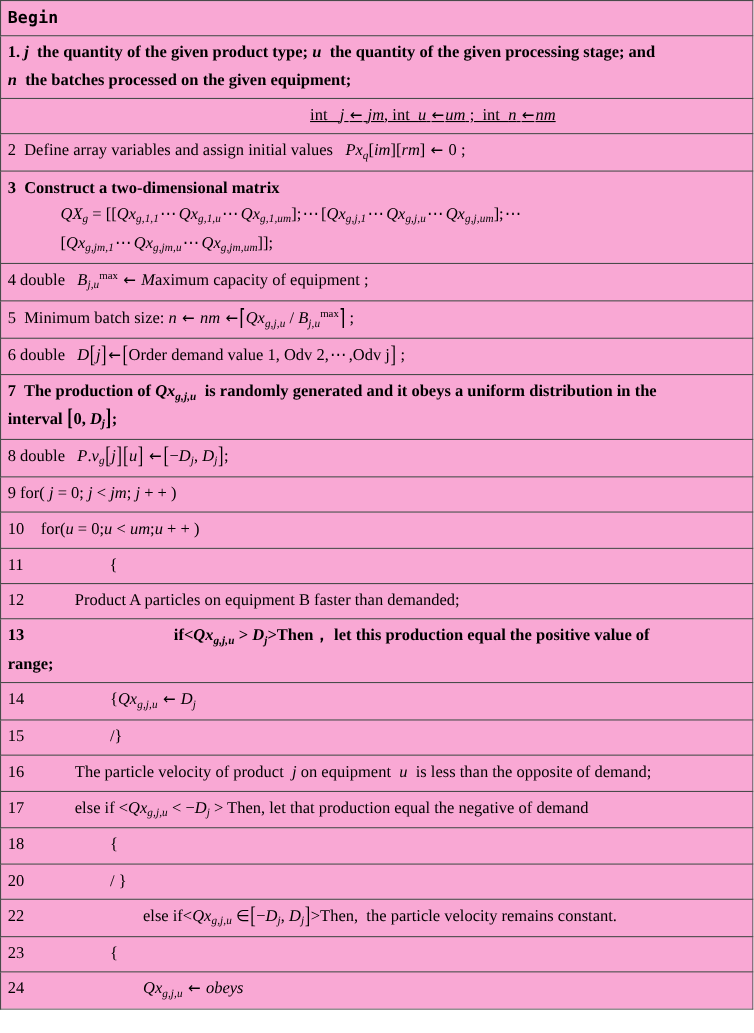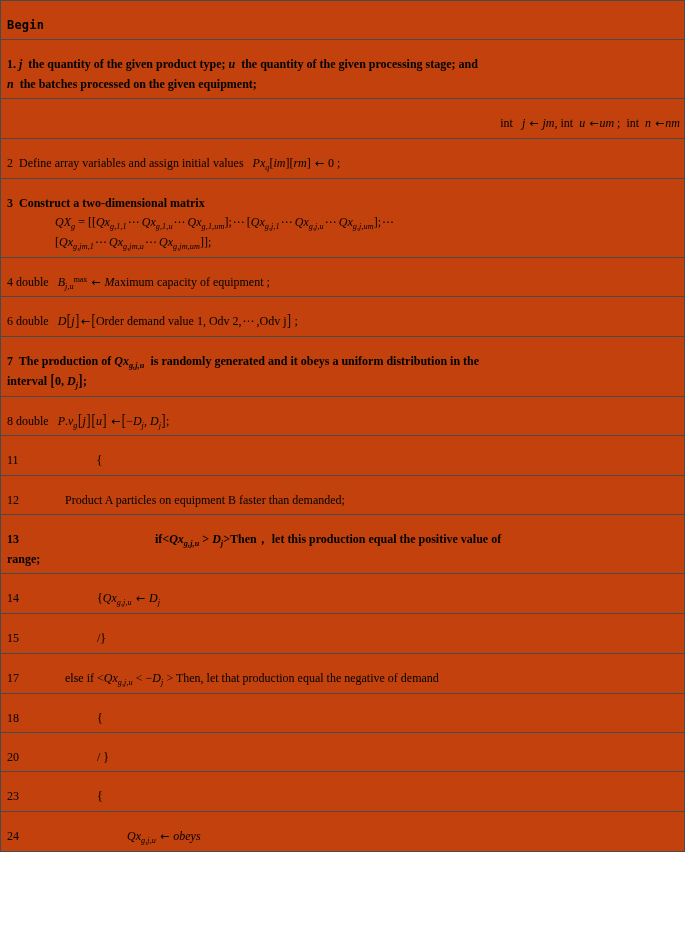--- a/index.html
+++ b/index.html
@@ -11,25 +11,25 @@
     font-family: "Liberation Serif", serif;
     color: #000000;
   }
   #algo-table {
     width: 685px;
     border-collapse: collapse;
     table-layout: fixed;
   }
   #algo-table td.cell {
     border: 1px solid #4a4a4a;
-    padding: 15px 4px 4px 6px;
-    font-size: 12px;
+    padding: 3px 4px 4px 6px;
+    font-size: 15px;
     line-height: 1.62;
     vertical-align: middle;
-    background: #c2410c;
+    background: #f9a8d4;
   }
   .row-begin td.cell,
   .row-end td.cell {
     font-family: "DejaVu Sans Mono", "Liberation Mono", monospace;
     font-size: 13.2px;
     font-weight: bold;
     letter-spacing: 0.2px;
     padding-top: 2px;
     padding-bottom: 2px;
   }
@@ -95,21 +95,21 @@
 
     <tr>
       <td class="cell">
         <span class="wrapline">1. <i>j</i>&nbsp; the quantity of the given product type; <i>u</i>&nbsp; the quantity of the given processing stage; and</span>
         <span class="wrapline"><i>n</i>&nbsp; the batches processed on the given equipment;</span>
       </td>
     </tr>
 
     <tr>
       <td class="cell">
-        <span class="center-line" style="text-align:right; padding-left:100px;">int&nbsp;&nbsp; <i>j</i> <span class="arrow">←</span> <i>jm</i>, int&nbsp; <i>u</i> <span class="arrow">←</span><i>um</i> ;&nbsp; int&nbsp; <i>n</i> <span class="arrow">←</span><i>nm</i></span>
+        <span class="center-line" style="text-align:center; padding-left:100px;text-decoration:underline;">int&nbsp;&nbsp; <i>j</i> <span class="arrow">←</span> <i>jm</i>, int&nbsp; <i>u</i> <span class="arrow">←</span><i>um</i> ;&nbsp; int&nbsp; <i>n</i> <span class="arrow">←</span><i>nm</i></span>
       </td>
     </tr>
 
     <tr>
       <td class="cell">
         2&nbsp; Define array variables and assign initial values&nbsp;&nbsp; <i>Px</i><span class="sub">q</span>[<i>im</i>][<i>rm</i>] <span class="arrow">←</span> 0 ;
       </td>
     </tr>
 
     <tr>
@@ -119,41 +119,56 @@
         <span class="matrixline">[<i>Qx</i><span class="sub">g,jm,1</span><span class="dots">⋯</span><i>Qx</i><span class="sub">g,jm,u</span><span class="dots">⋯</span><i>Qx</i><span class="sub">g,jm,um</span>]];</span>
       </td>
     </tr>
 
     <tr>
       <td class="cell">
         4 double&nbsp;&nbsp; <i>B</i><span class="sub">j,u</span><span class="sup">max</span> <span class="arrow">←</span> <i>M</i>aximum capacity of equipment ;
       </td>
     </tr>
 
+    <tr>
+      <td class="cell">
+        5&nbsp; Minimum batch size: <i>n</i> <span class="arrow">←</span> <i>nm</i> <span class="arrow">←</span><span class="ceil">⌈</span><i>Qx</i><span class="sub">g,j,u</span> / <i>B</i><span class="sub">j,u</span><span class="sup">max</span><span class="ceil">⌉</span> ;
+      </td>
+    </tr>
 
     <tr>
       <td class="cell">
         6 double&nbsp;&nbsp; <i>D</i><span class="brk">[</span><i>j</i><span class="brk">]</span><span class="arrow">←</span><span class="brk">[</span>Order demand value 1, Odv 2,<span class="dots">⋯</span>,Odv j<span class="brk">]</span> ;
       </td>
     </tr>
 
     <tr>
       <td class="cell">
         <span class="wrapline">7&nbsp; The production of <i>Qx</i><span class="sub">g,j,u</span>&nbsp; is randomly generated and it obeys a uniform distribution in the</span>
         <span class="wrapline">interval <span class="brk">[</span>0, <i>D</i><span class="sub">j</span><span class="brk">]</span>;</span>
       </td>
     </tr>
 
     <tr>
       <td class="cell">
         8 double&nbsp;&nbsp; <i>P</i>.<i>v</i><span class="sub">g</span><span class="brk">[</span><i>j</i><span class="brk">]</span><span class="brk">[</span><i>u</i><span class="brk">]</span> <span class="arrow">←</span><span class="brk">[</span>−<i>D</i><span class="sub">j</span>, <i>D</i><span class="sub">j</span><span class="brk">]</span>;
       </td>
     </tr>
 
-
+    <tr>
+      <td class="cell">
+        9 for( <i>j</i> = 0; <i>j</i> &lt; <i>jm</i>; <i>j</i> + + )
+      </td>
+    </tr>
+
+    <tr>
+      <td class="cell">
+        10&nbsp;&nbsp;&nbsp; for(<i>u</i> = 0;<i>u</i> &lt; <i>um</i>;<i>u</i> + + )
+      </td>
+    </tr>
 
     <tr>
       <td class="cell">
         11<span class="ind2"></span>{
       </td>
     </tr>
 
     <tr>
       <td class="cell">
         12<span class="ind1"></span>Product A particles on equipment B faster than demanded;
@@ -172,20 +187,25 @@
         14<span class="ind2"></span>{<i>Qx</i><span class="sub">g,j,u</span> <span class="arrow">←</span> <i>D</i><span class="sub">j</span>
       </td>
     </tr>
 
     <tr>
       <td class="cell">
         15<span class="ind2"></span>/}
       </td>
     </tr>
 
+    <tr>
+      <td class="cell">
+        16<span class="ind1"></span>The particle velocity of product&nbsp; <i>j</i> on equipment&nbsp; <i>u</i>&nbsp; is less than the opposite of demand;
+      </td>
+    </tr>
 
     <tr>
       <td class="cell">
         17<span class="ind1"></span>else if &lt;<i>Qx</i><span class="sub">g,j,u</span> &lt; −<i>D</i><span class="sub">j</span> &gt; Then, let that production equal the negative of demand
       </td>
     </tr>
 
     <tr>
       <td class="cell">
         18<span class="ind2"></span>{
@@ -193,20 +213,25 @@
     </tr>
 
 
     <tr>
       <td class="cell">
         20<span class="ind2"></span>/ }
       </td>
     </tr>
 
 
+    <tr>
+      <td class="cell">
+        22<span class="ind3"></span>else if&lt;<i>Qx</i><span class="sub">g,j,u</span> <span class="elem">∈</span><span class="brk">[</span>−<i>D</i><span class="sub">j</span>, <i>D</i><span class="sub">j</span><span class="brk">]</span>&gt;Then,&nbsp; the particle velocity remains constant.
+      </td>
+    </tr>
 
     <tr>
       <td class="cell">
         23<span class="ind2"></span>{
       </td>
     </tr>
 
     <tr>
       <td class="cell">
         24<span class="ind3"></span><i>Qx</i><span class="sub">g,j,u</span> <span class="arrow">←</span> <i>obeys</i>

